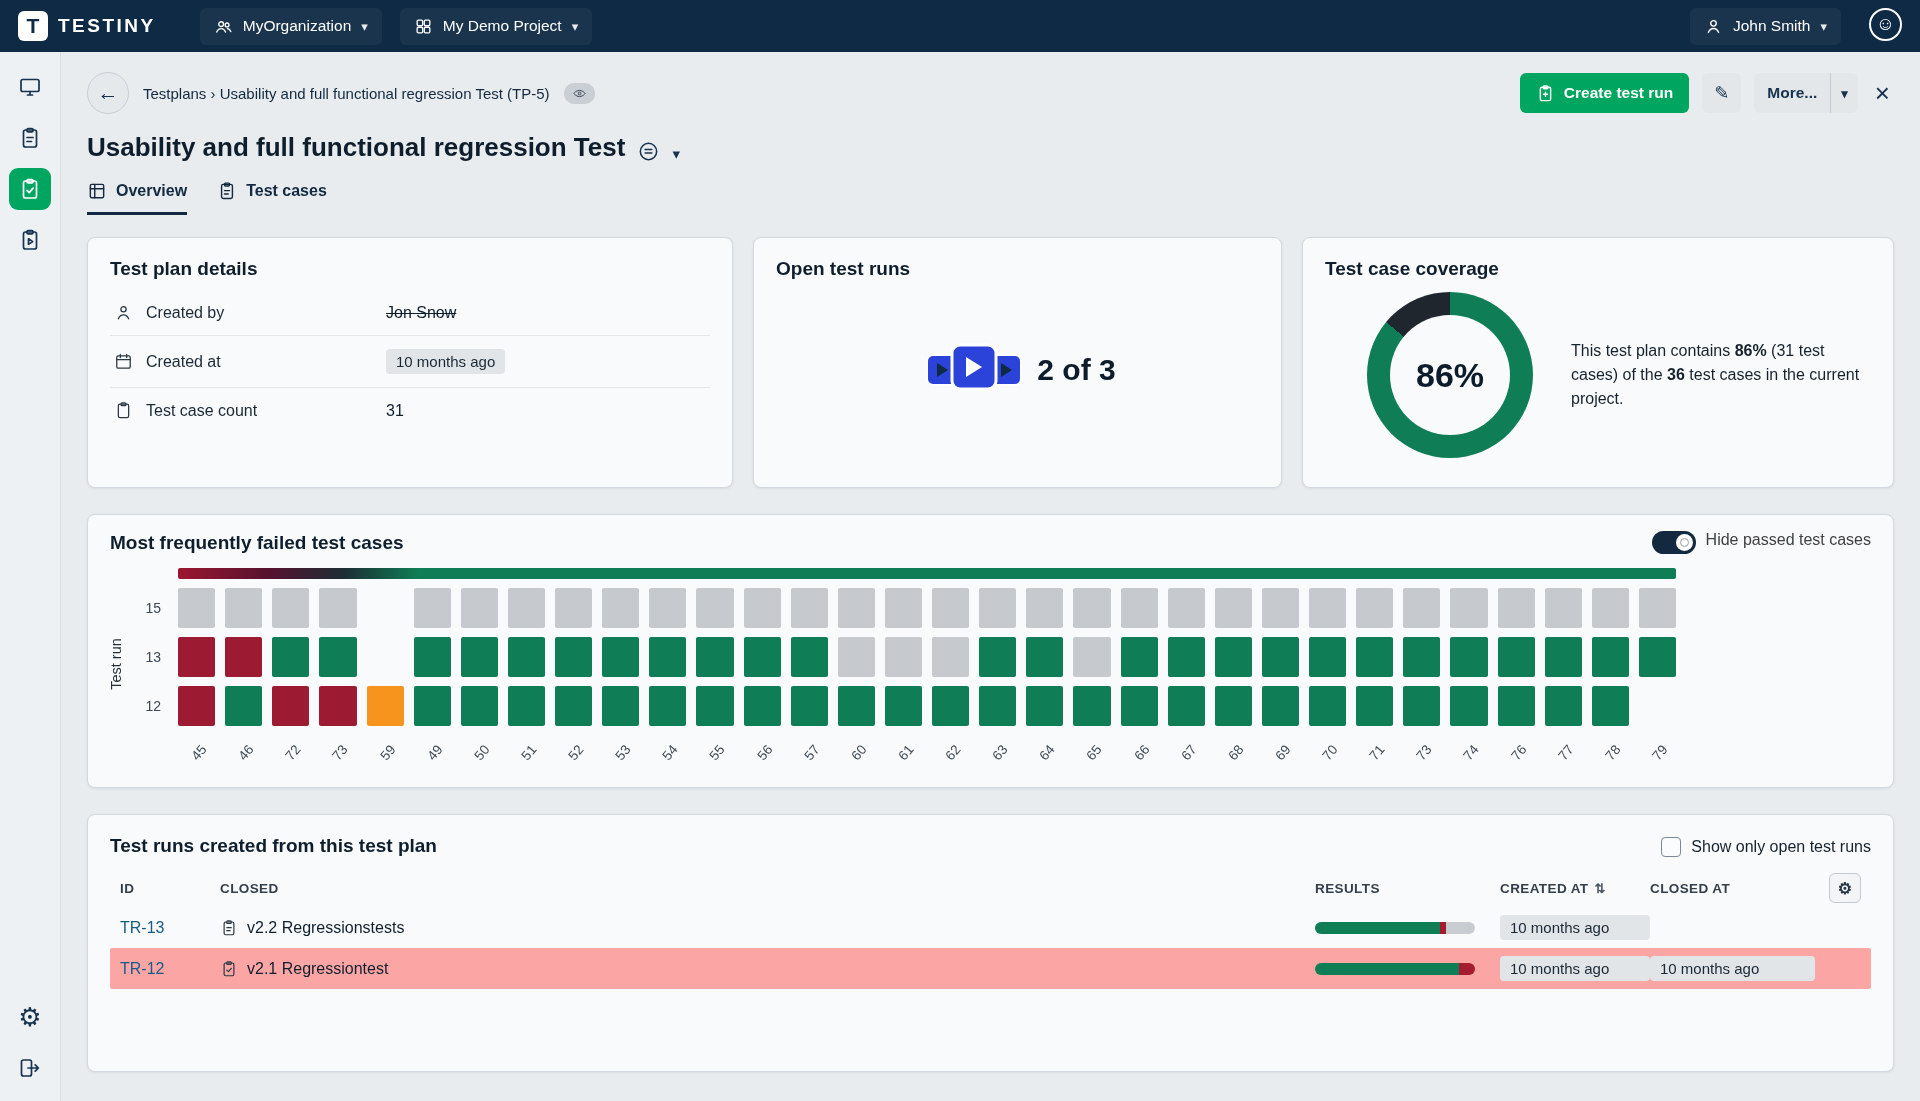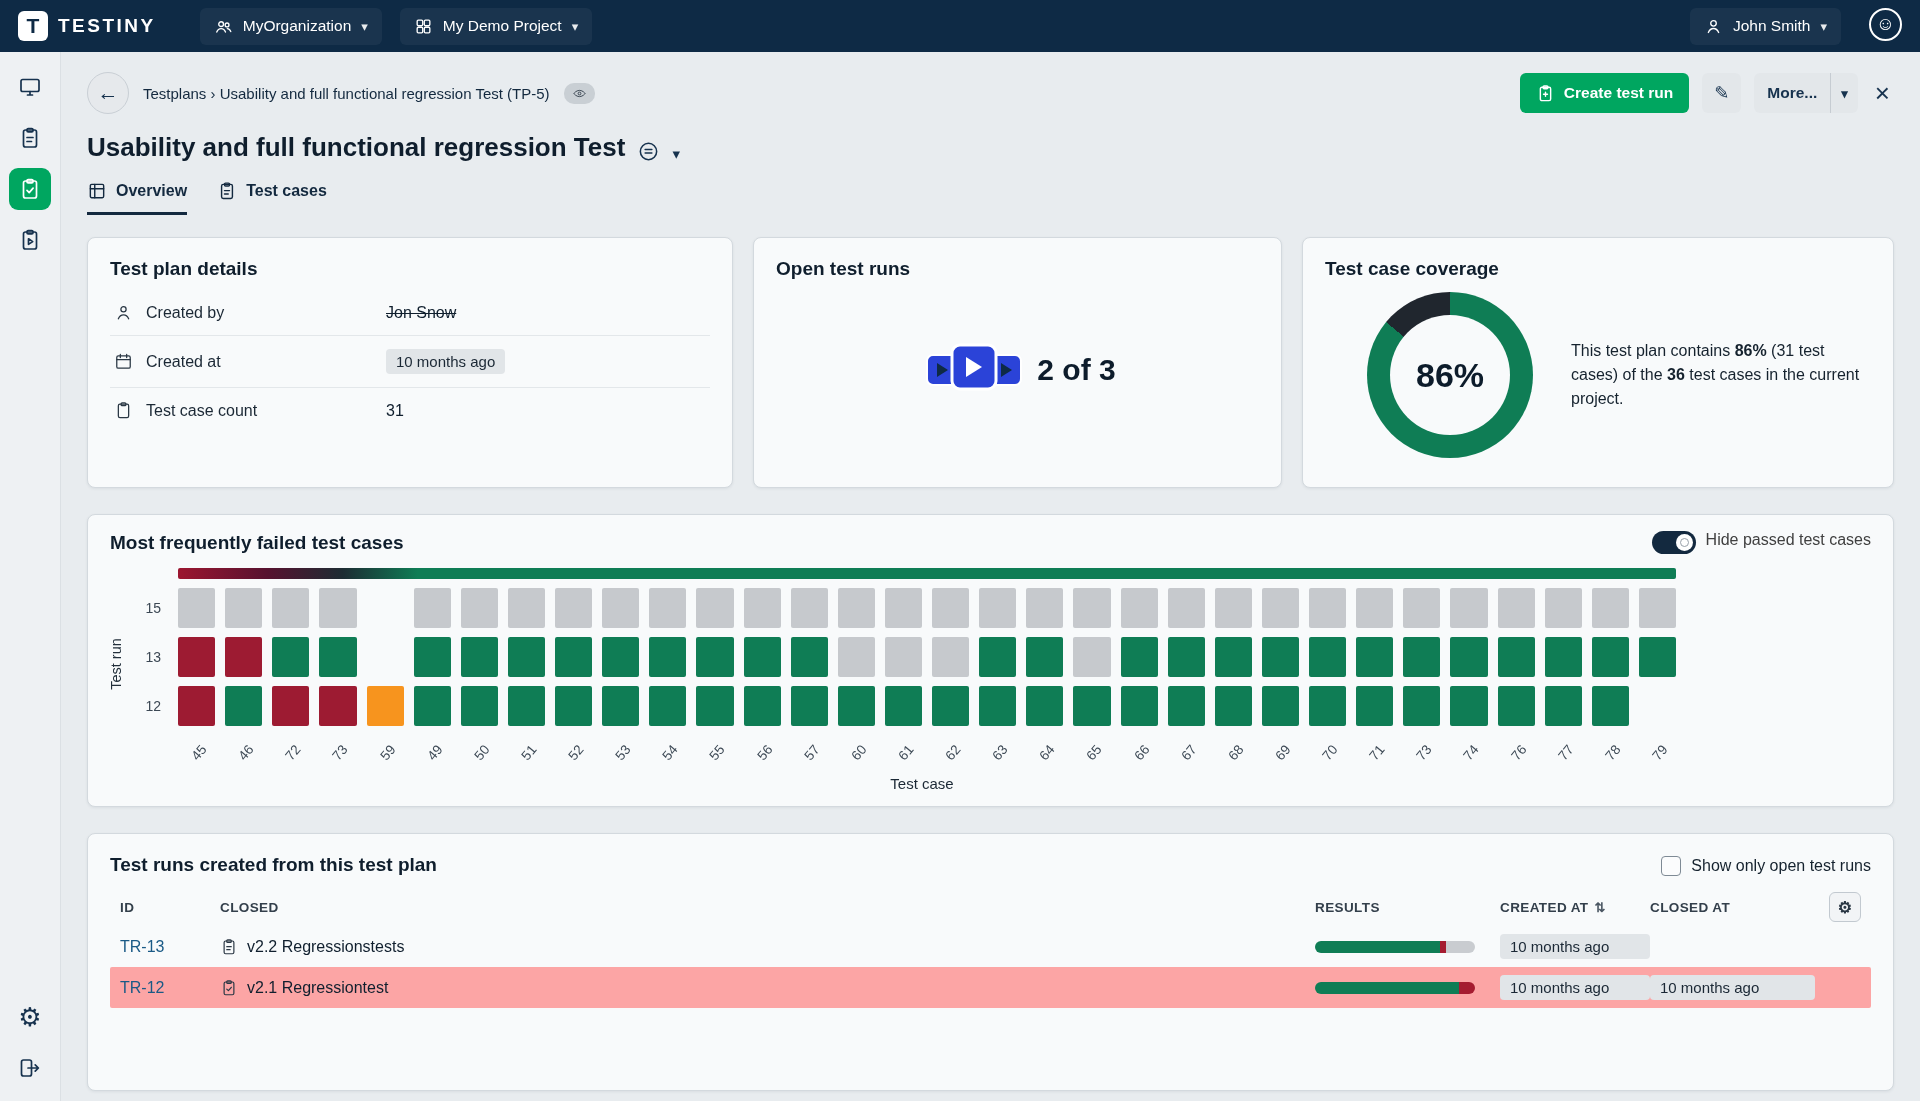--- a/index.html
+++ b/index.html
@@ -542,21 +542,20 @@
           <div class="hm-xlab">
             <span>77</span>
           </div>
           <div class="hm-xlab">
             <span>78</span>
           </div>
           <div class="hm-xlab">
             <span>79</span>
           </div>
         </div>
-      <div class="hm-xtitle">Test case</div>
     </div>
   </div>
 
   <div class="card card-runs">
     <div class="runs-head">
       <h2>Test runs created from this test plan</h2>
       <div class="cb-wrap">
         <span class="checkbox"></span>
         <span>Show only open test runs</span>
       </div>

